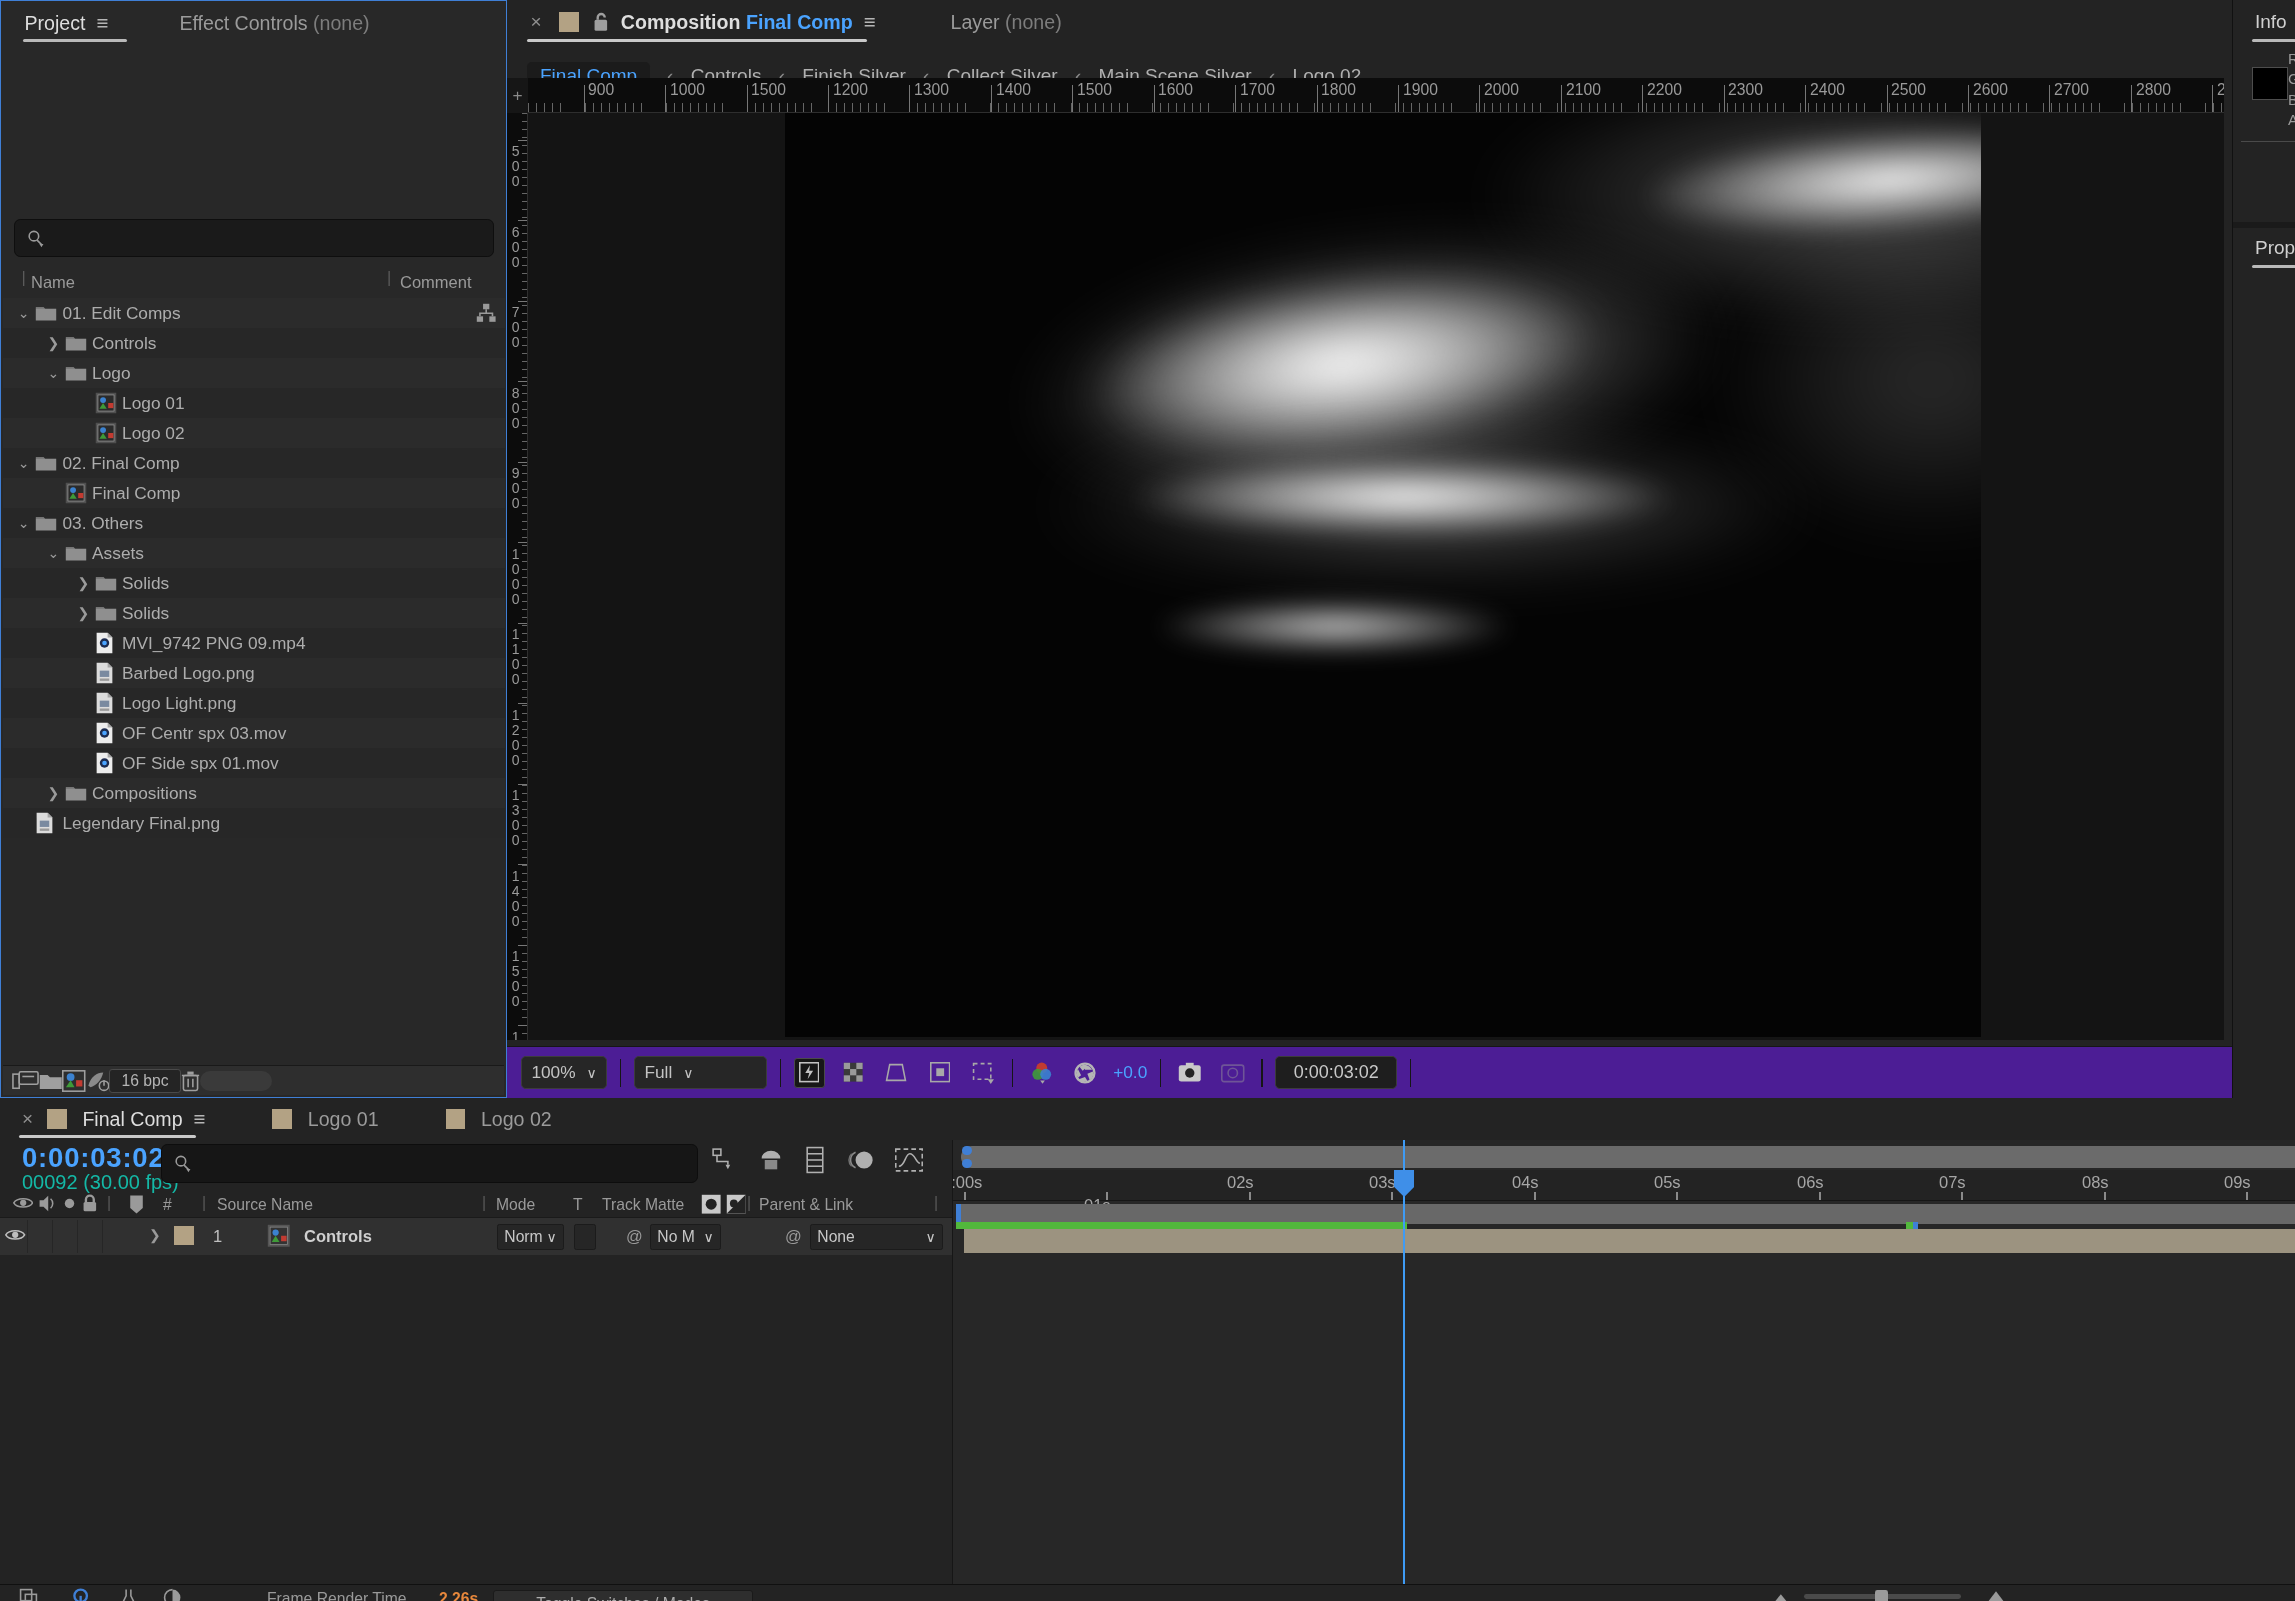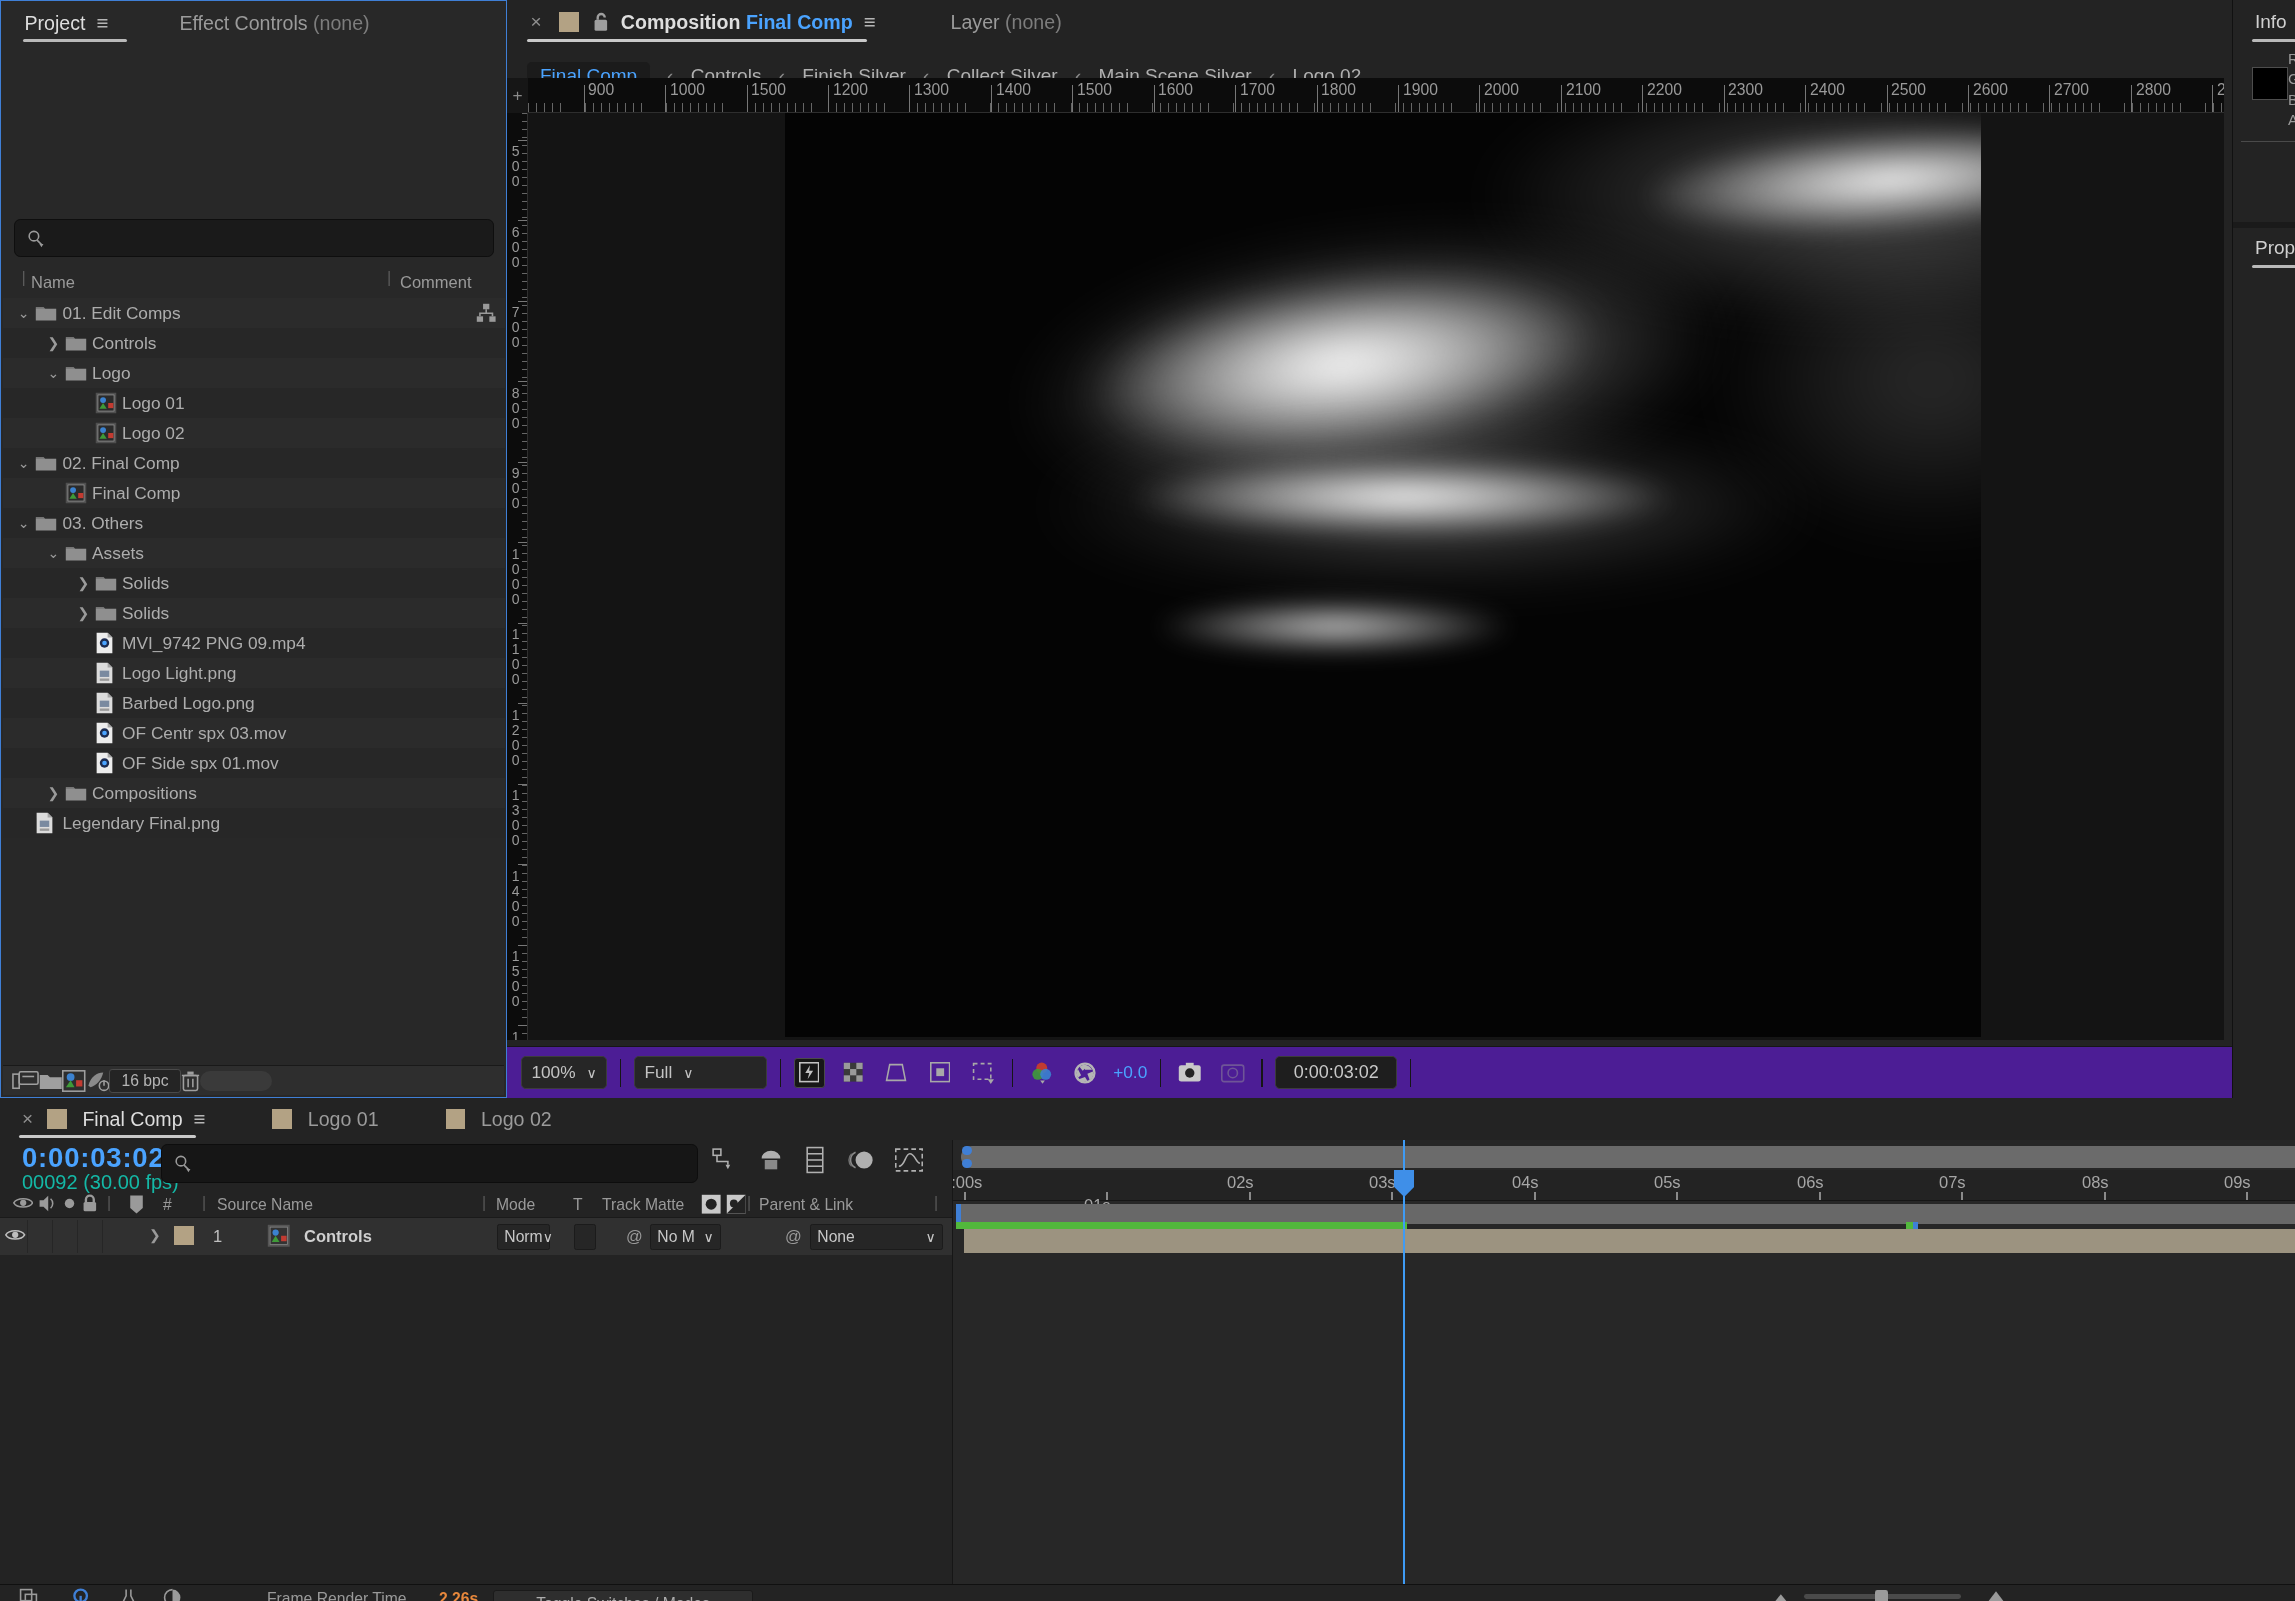--- a/index.html
+++ b/index.html
@@ -284,33 +284,33 @@
       <div class="prow" style="padding-left: 69px;">
         <span class="exp"></span>
         <span class="picon">
           <svg width="19" height="22" viewBox="0 0 24 28">
             <path d="M2 1 h14 l6 6 v20 h-20 z" fill="#dcdcdc"></path>
             <path d="M16 1 l6 6 h-6 z" fill="#a5a5a5"></path>
             <rect x="6" y="11" width="12" height="8" fill="#7a8aa0"></rect>
             <rect x="6" y="21" width="12" height="3" fill="#9a9a9a"></rect>
           </svg>
         </span>
-        <span>Logo Light.png</span>
+        <span>Barbed Logo.png</span>
       </div>
       <div class="prow" style="padding-left: 69px;">
         <span class="exp"></span>
         <span class="picon">
           <svg width="19" height="22" viewBox="0 0 24 28">
             <path d="M2 1 h14 l6 6 v20 h-20 z" fill="#dcdcdc"></path>
             <path d="M16 1 l6 6 h-6 z" fill="#a5a5a5"></path>
             <rect x="6" y="11" width="12" height="8" fill="#7a8aa0"></rect>
             <rect x="6" y="21" width="12" height="3" fill="#9a9a9a"></rect>
           </svg>
         </span>
-        <span>Barbed Logo.png</span>
+        <span>Logo Light.png</span>
       </div>
       <div class="prow" style="padding-left: 69px;">
         <span class="exp"></span>
         <span class="picon">
           <svg width="19" height="22" viewBox="0 0 24 28">
             <path d="M2 1 h14 l6 6 v20 h-20 z" fill="#ececec"></path>
             <path d="M16 1 l6 6 h-6 z" fill="#a5a5a5"></path>
             <circle cx="12" cy="14" r="6" fill="#1d2b4f"></circle>
             <circle cx="12" cy="14" r="3" fill="#4aa3ff"></circle>
           </svg>
@@ -783,21 +783,21 @@
     <span style="position:absolute; left:267px; top:6.3px;">
       <svg width="23.5" height="23.5" viewBox="0 0 30 30">
           <rect x="1" y="1" width="28" height="28" fill="#555"></rect>
           <rect x="4" y="4" width="22" height="22" fill="#333" stroke="#888"></rect>
           <circle cx="11" cy="11" r="4" fill="#3b82d0"></circle>
           <path d="M6 23 l5-8 5 8 z" fill="#3f9b38"></path>
           <rect x="18" y="15" width="7" height="7" fill="#c23b31"></rect>
         </svg>
     </span>
     <span style="position:absolute; left:304px; top:8.6px; font-weight:bold; color:#cfcfcf;">Controls</span>
-    <span class="cellbox" style="left:497px; width:53px;">
+    <span class="cellbox" style="left:497px; width:67px;">
       <span>Norm</span>
         <span class="mini">∨</span>
     </span>
     <span class="cellbox" style="left:574px; width:22px;"></span>
     <span style="position:absolute; left:626px; top:9.4px; color:#9a9a9a;">@</span>
     <span class="cellbox" style="left:650px; width:71px;">
       <span>No M</span>
         <span class="mini">∨</span>
     </span>
     <span style="position:absolute; left:785px; top:9.4px; color:#9a9a9a;">@</span>

